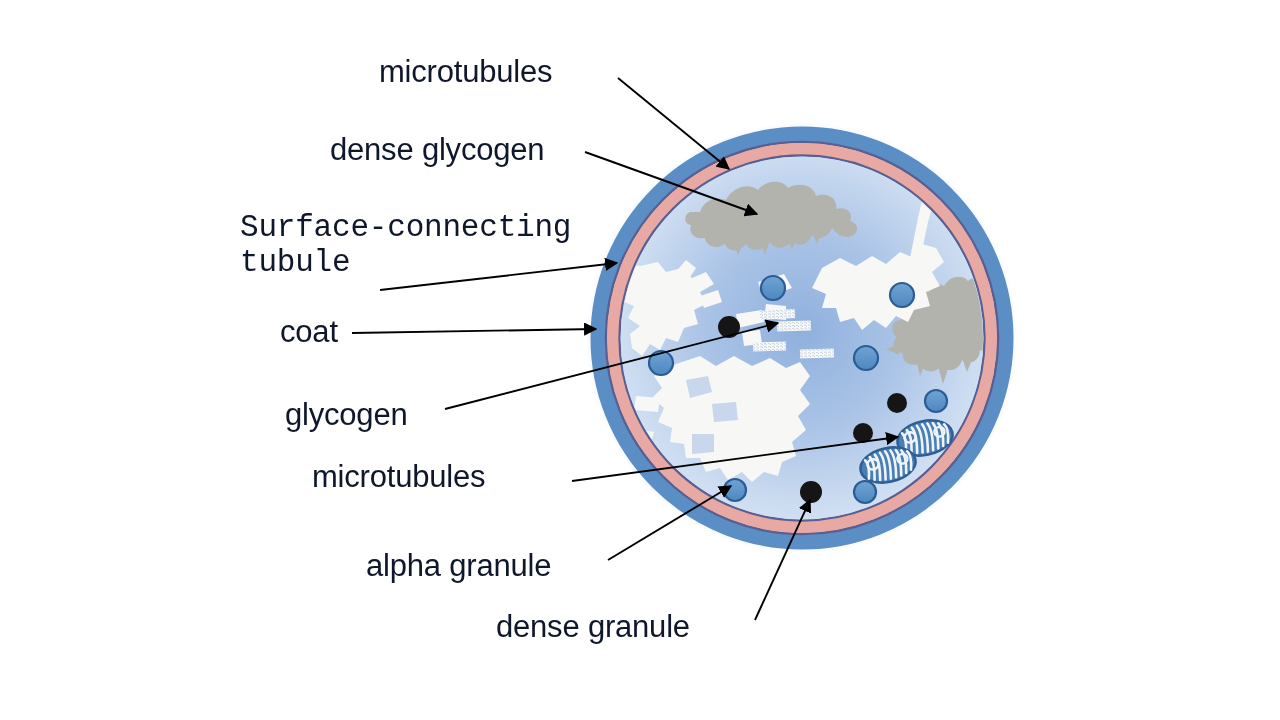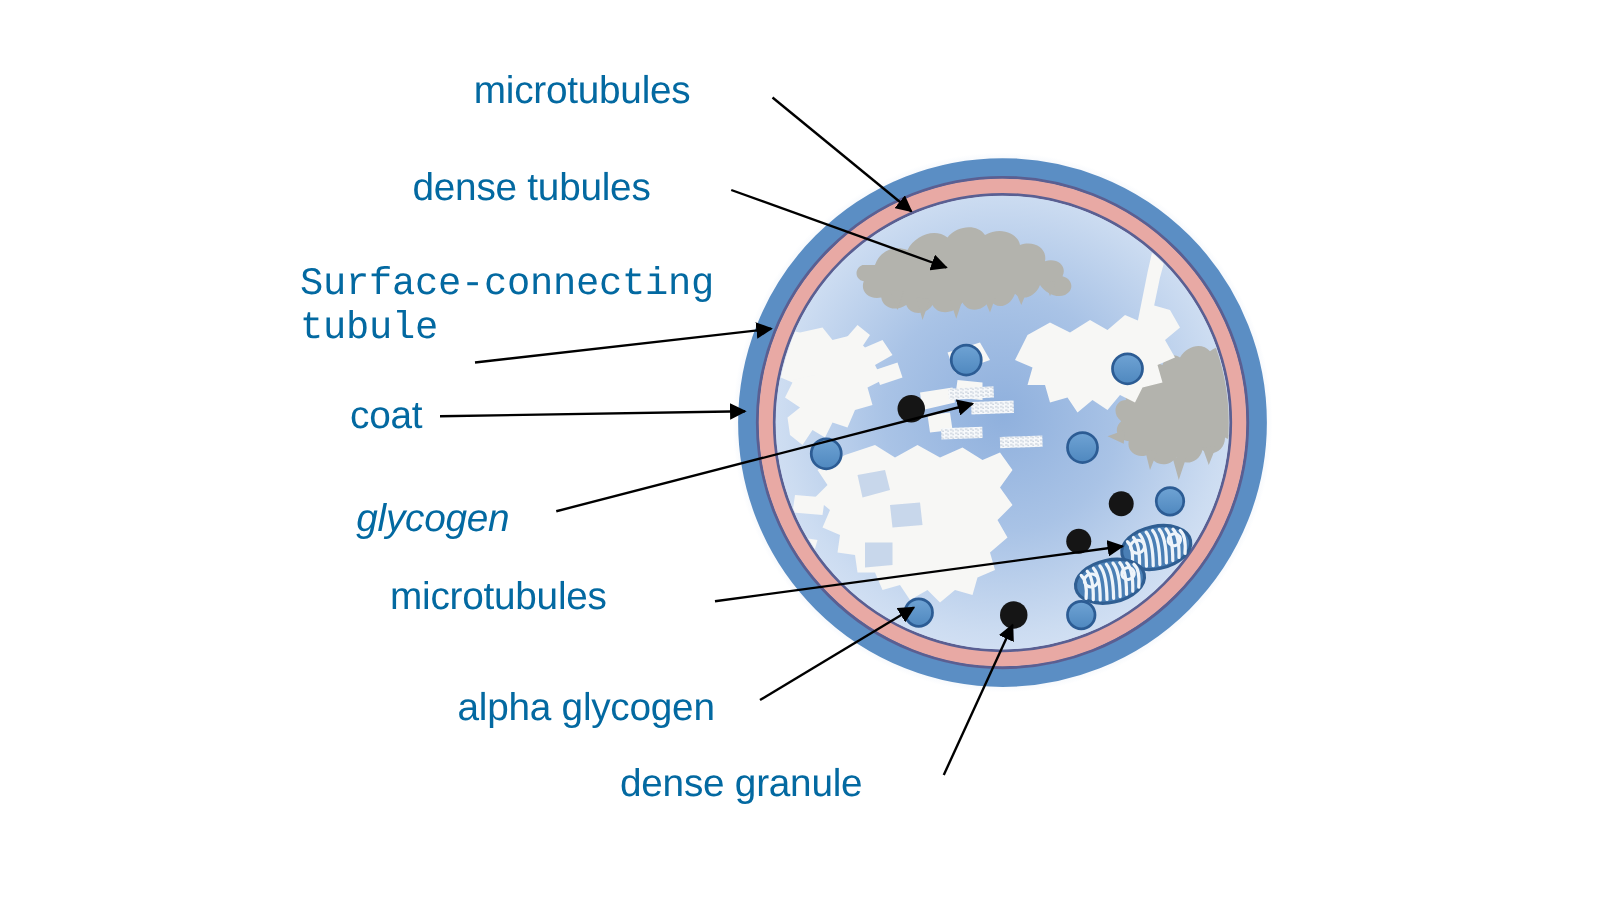--- a/index.html
+++ b/index.html
@@ -13,21 +13,21 @@
   }
   #stage{
     position:absolute;left:0;top:0;width:1280px;height:720px;
   }
   #stage svg{display:block;width:1280px;height:720px;}
 
   .lbl{
     position:absolute;
     font-family:"Liberation Sans", sans-serif;
     font-size:31px;
-    color:#0369a1;
+    color:#0f172a;
     white-space:nowrap;
     line-height:1.12;
     letter-spacing:-0.2px;
   }
   .lbl.two-line{white-space:normal;width:370px;text-align:left;font-family:Liberation Mono, monospace;}
 </style>
 </head>
 <body>
 
 <div id="stage">
@@ -219,25 +219,25 @@
         <line x1="445" y1="409" x2="778" y2="323" stroke="#000000" stroke-width="1.9" marker-end="url(#arrowHead)"></line>
         <line x1="572" y1="481" x2="898" y2="437" stroke="#000000" stroke-width="1.9" marker-end="url(#arrowHead)"></line>
         <line x1="608" y1="560" x2="731" y2="486" stroke="#000000" stroke-width="1.9" marker-end="url(#arrowHead)"></line>
         <line x1="755" y1="620" x2="810" y2="500" stroke="#000000" stroke-width="1.9" marker-end="url(#arrowHead)"></line>
       </g>
   </svg>
 </div>
 
 <div class="lbl" style="left:379px;top:55px;">microtubules</div>
 
-<div class="lbl" style="left:330px;top:133px;">dense tubules</div>
+<div class="lbl" style="left:330px;top:133px;">dense glycogen</div>
 
 <div class="lbl two-line" style="left:240px;top:211px;">Surface-connecting tubule</div>
 
 <div class="lbl" style="left:280px;top:315px;text-align:right;">coat</div>
 
-<div class="lbl" style="left:285px;top:398px;font-style:italic;">glycogen</div>
+<div class="lbl" style="left:285px;top:398px;">glycogen</div>
 
 <div class="lbl" style="left:312px;top:460px;">microtubules</div>
 
-<div class="lbl" style="left:366px;top:549px;">alpha glycogen</div>
+<div class="lbl" style="left:366px;top:549px;">alpha granule</div>
 
 <div class="lbl" style="left:496px;top:610px;text-align:center;">dense granule</div>
 
 </body></html>

